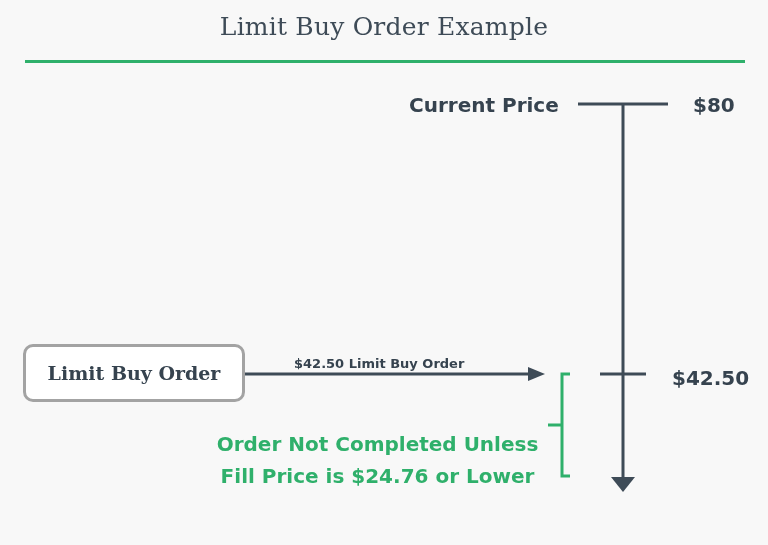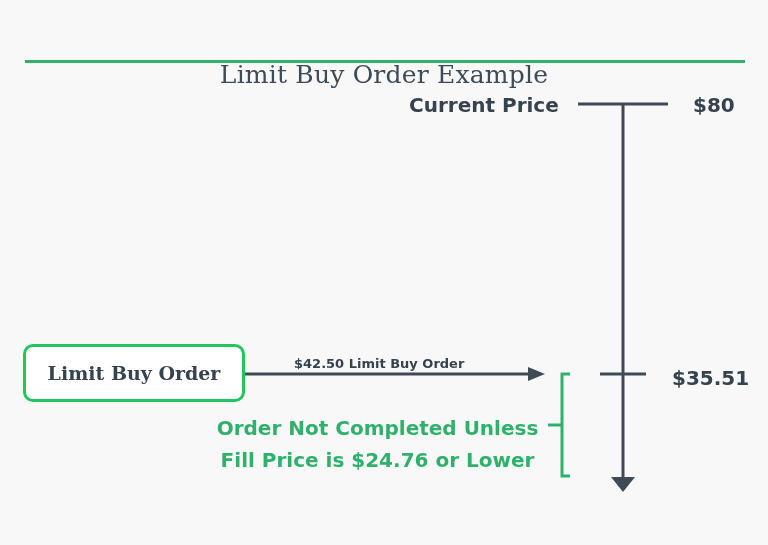--- a/index.html
+++ b/index.html
@@ -10,49 +10,48 @@
       overflow: hidden;
       font-family: "DejaVu Sans", sans-serif;
     }
     .title {
       position: absolute; left: 0; top: 12px; width: 768px;
       text-align: center;
       font-family: "DejaVu Serif", serif;
       font-size: 25px;
       color: #3e4b57;
       letter-spacing: 0.2px;
-      margin-top: 48px;
     }
     .title-rule {
       position: absolute; left: 25px; top: 60px; width: 720px; height: 3px;
       background: #2fb06b;
     }
     svg.diagram { position: absolute; left: 0; top: 0; }
     .lbl {
       position: absolute;
       font-family: "DejaVu Sans", sans-serif;
       font-weight: bold;
       color: #36434f;
       white-space: nowrap;
     }
     .current-label { left: 409px; top: 93px; font-size: 20px; }
     .price-top { left: 693px; top: 93px; font-size: 20px; }
     .price-limit { left: 672px; top: 366px; font-size: 20px; }
     .arrow-label { left: 294px; top: 356px; font-size: 13px; font-weight: bold; }
     .order-box {
       position: absolute; left: 23px; top: 344px; width: 222px; height: 58px;
-      border: 3px solid #22c55e; border-radius: 10px;
+      border: 3px solid #a3a3a3; border-radius: 10px;
       background: #ffffff;
       display: flex; align-items: center; justify-content: center;
       font-family: "DejaVu Serif", serif; font-weight: bold; font-size: 19px;
       color: #36434f;
       box-sizing: border-box;
     }
     .note {
-      position: absolute; left: 200px; top: 412px; width: 355px;
+      position: absolute; left: 200px; top: 428px; width: 355px;
       text-align: center;
       font-family: "DejaVu Sans", sans-serif; font-weight: bold;
       font-size: 20px; line-height: 32px;
       color: #2fb06b;
     }
   </style>
 </head>
 <body>
 
 <div class="title">Limit Buy Order Example</div>
@@ -70,21 +69,21 @@
 
   <line x1="245" y1="374" x2="535" y2="374" stroke="#3e4b57" stroke-width="3"></line>
   <polygon points="528,367 545,374 528,381" fill="#3e4b57"></polygon>
 
   <path d="M570,374 L562,374 L562,476 L570,476" fill="none" stroke="#2fb06b" stroke-width="3"></path>
   <line x1="548" y1="425" x2="562" y2="425" stroke="#2fb06b" stroke-width="3"></line>
 </svg>
 
 <div class="lbl current-label">Current Price</div>
 <div class="lbl price-top">$80</div>
-<div class="lbl price-limit">$35.51</div>
+<div class="lbl price-limit">$42.50</div>
 <div class="lbl arrow-label">$42.50 Limit Buy Order</div>
 
 <div class="order-box">
   <span>Limit Buy Order</span>
 </div>
 
 <div class="note">
   <div>Order Not Completed Unless</div>
   <div>Fill Price is $24.76 or Lower</div>
 </div>

